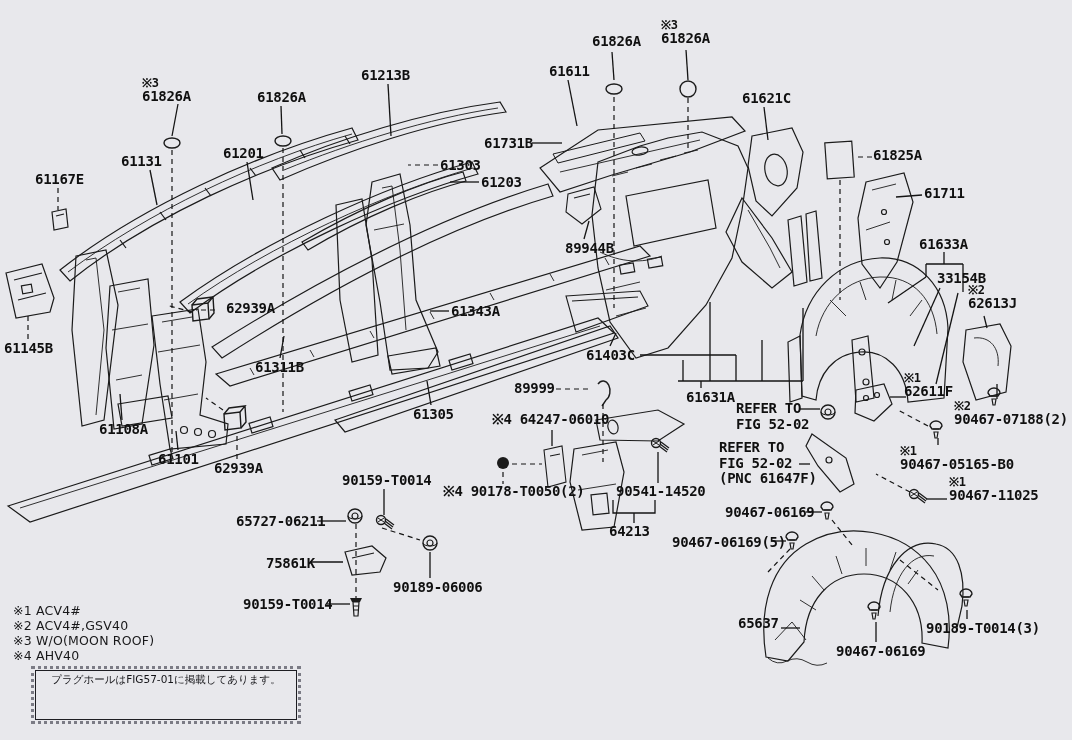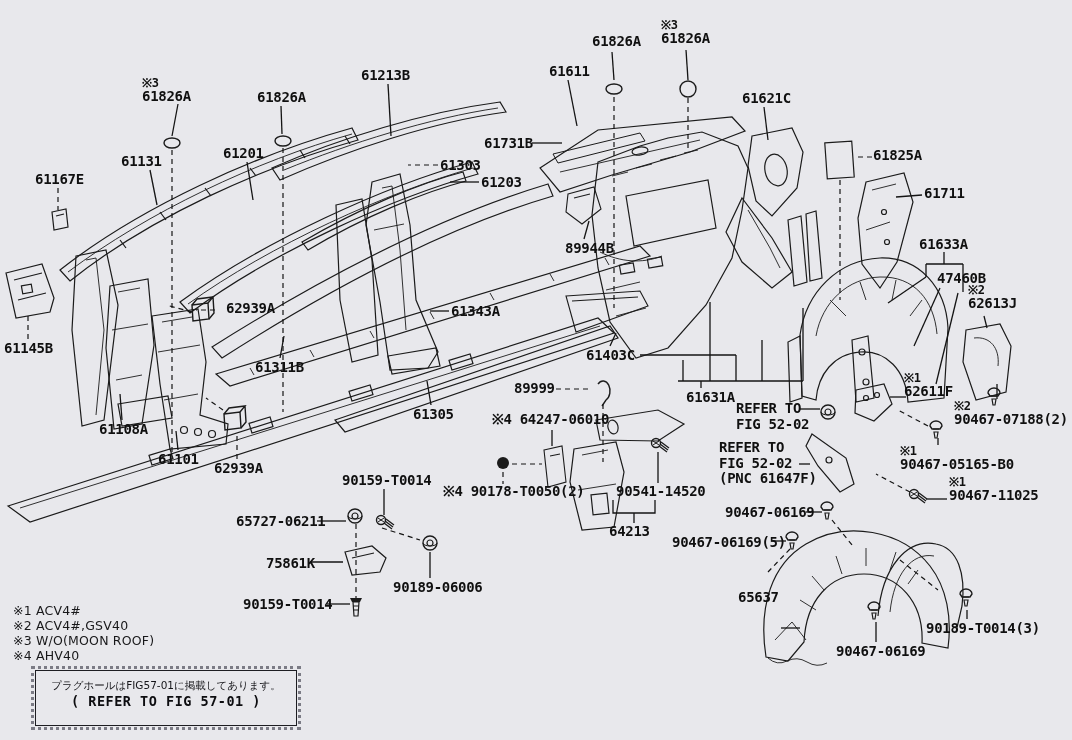--- a/index.html
+++ b/index.html
@@ -7,21 +7,21 @@
          font-family:"DejaVu Sans Mono",monospace}
   #art{position:absolute;left:0;top:0}
   .lbl{position:absolute;font:bold 14px "DejaVu Sans Mono",monospace;color:#101010;
        line-height:1.12;letter-spacing:-0.3px;white-space:pre-line}
   .lbl .n{display:block;font-size:12px;line-height:1.0}
   .fn{position:absolute;font:12.5px "DejaVu Sans",sans-serif;color:#18181a;letter-spacing:0.2px}
   #watermark{position:absolute;left:384px;top:338px;font:bold 46px "DejaVu Sans",sans-serif;
              color:rgba(148,152,166,0.42);letter-spacing:1px;font-style:normal}
   #note-box{position:absolute;left:35px;top:670px;width:260px;height:46px;
             border:1.5px solid #1d1d22;outline:3px dotted #7b7b85;outline-offset:1px;
-            background:#e8e8ec;text-align:center;padding-top:8px}
+            background:#e8e8ec;text-align:center;padding-top:2px}
   .nb1{font:10.5px "DejaVu Sans",sans-serif;color:#141418}
   .nb2{font:10.5px "DejaVu Sans",sans-serif;color:#141418}
   .nb3{font:bold 13.5px "DejaVu Sans Mono",monospace;color:#0d0d10;letter-spacing:0.5px}
   svg *{vector-effect:non-scaling-stroke}
 </style>
 </head>
 <body>
 
 <div id="stage">
 
@@ -271,21 +271,21 @@
 <div class="lbl" style="left:121px;top:154px">61131</div>
 <div class="lbl" style="left:223px;top:146px">61201</div>
 <div class="lbl" style="left:35px;top:172px">61167E</div>
 <div class="lbl" style="left:484px;top:136px">61731B</div>
 <div class="lbl" style="left:440px;top:158px">61303</div>
 <div class="lbl" style="left:481px;top:175px">61203</div>
 <div class="lbl" style="left:873px;top:148px">61825A</div>
 <div class="lbl" style="left:924px;top:186px">61711</div>
 <div class="lbl" style="left:565px;top:241px">89944B</div>
 <div class="lbl" style="left:919px;top:237px">61633A</div>
-<div class="lbl" style="left:937px;top:271px">47460B</div>
+<div class="lbl" style="left:937px;top:271px">33154B</div>
 <div class="lbl" style="left:968px;top:284px"><span class="n">※2</span><span>62613J</span></div>
 <div class="lbl" style="left:226px;top:301px">62939A</div>
 <div class="lbl" style="left:451px;top:304px">61343A</div>
 <div class="lbl" style="left:4px;top:341px">61145B</div>
 <div class="lbl" style="left:255px;top:360px">61311B</div>
 <div class="lbl" style="left:586px;top:348px">61403C</div>
 <div class="lbl" style="left:514px;top:381px">89999</div>
 <div class="lbl" style="left:686px;top:390px">61631A</div>
 <div class="lbl" style="left:413px;top:407px">61305</div>
 <div class="lbl" style="left:99px;top:422px">61108A</div>
@@ -304,27 +304,26 @@
 FIG 52-02
 (PNC 61647F)</div>
 <div class="lbl" style="left:616px;top:484px">90541-14520</div>
 <div class="lbl" style="left:609px;top:524px">64213</div>
 <div class="lbl" style="left:904px;top:372px"><span class="n">※1</span><span>62611F</span></div>
 <div class="lbl" style="left:954px;top:400px"><span class="n">※2</span><span>90467-07188(2)</span></div>
 <div class="lbl" style="left:900px;top:445px"><span class="n">※1</span><span>90467-05165-B0</span></div>
 <div class="lbl" style="left:949px;top:476px"><span class="n">※1</span><span>90467-11025</span></div>
 <div class="lbl" style="left:725px;top:505px">90467-06169</div>
 <div class="lbl" style="left:672px;top:535px">90467-06169(5)</div>
-<div class="lbl" style="left:738px;top:590px">65637</div>
+<div class="lbl" style="left:738px;top:616px">65637</div>
 <div class="lbl" style="left:836px;top:644px">90467-06169</div>
 <div class="lbl" style="left:926px;top:621px">90189-T0014(3)</div>
 
 <div class="fn" style="left:13px;top:603px">※1 ACV4#</div>
 <div class="fn" style="left:13px;top:618px">※2 ACV4#,GSV40</div>
 <div class="fn" style="left:13px;top:633px">※3 W/O(MOON ROOF)</div>
 <div class="fn" style="left:13px;top:648px">※4 AHV40</div>
 
 <div id="note-box">
   <div class="nb1">プラグホールはFIG57-01に掲載してあります。</div>
-  <div class="nb3">( REFER TO FIG 57-01 )</div>
 </div>
 
 </div>
 
 </body></html>

